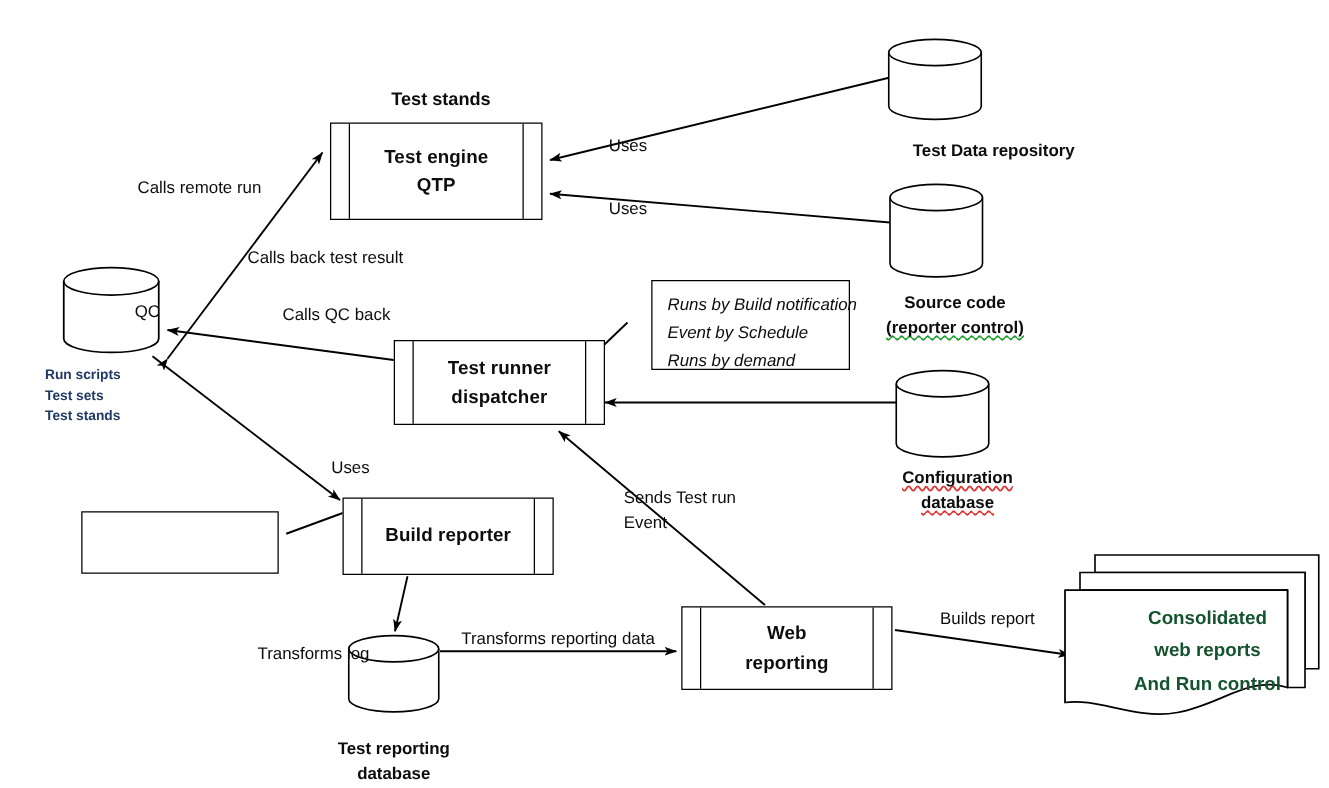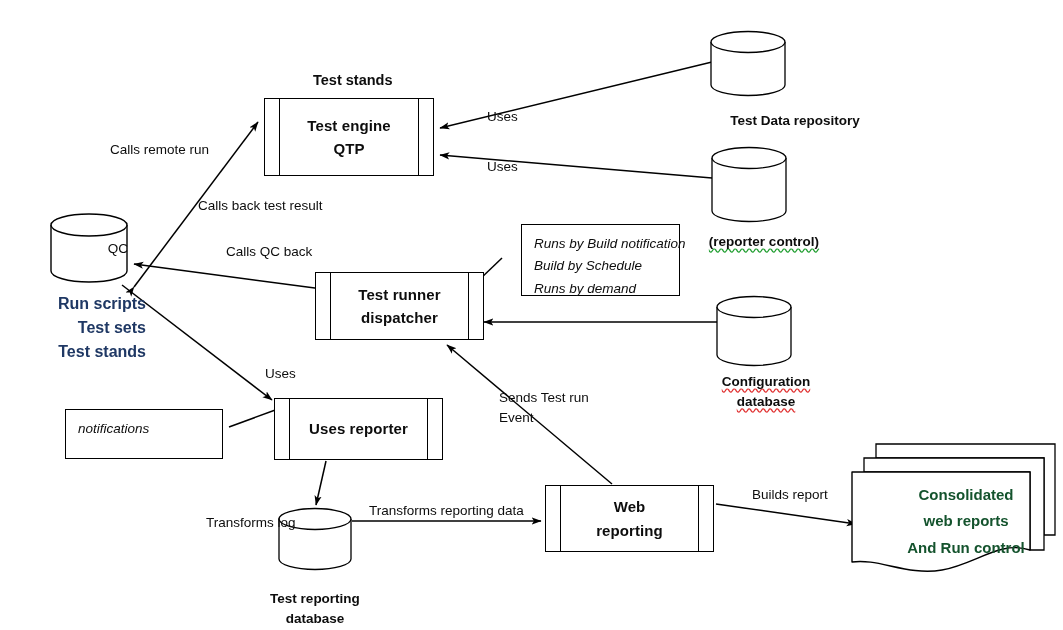--- a/index.html
+++ b/index.html
@@ -85,22 +85,22 @@
     font-size: 13.5px;
     color: #0d0d0d;
     white-space: nowrap;
     line-height: 1.45;
   }
   .cap.bold { font-weight: bold; }
   .cap.center { text-align: center; }
   .cap.blue {
     color: #1f3864;
     font-weight: bold;
-    font-size: 16px;
-    text-align: right;
+    font-size: 11px;
+    text-align: left;
     line-height: 1.5;
   }
   
   .sq-red {
     text-decoration: underline wavy #e03030;
     text-decoration-skip-ink: none;
     text-underline-offset: 2px;
   }
   .sq-green {
     text-decoration: underline wavy #1f9d2f;
@@ -172,21 +172,21 @@
 
   <div class="proc" style="left:315px; top:272px; width:169px; height:68px;">
     <div class="lbl">
       <div>Test runner</div>
       <div>dispatcher</div>
     </div>
   </div>
 
   <div class="proc" style="left:274px; top:398px; width:169px; height:62px;">
     <div class="lbl">
-      <div>Uses reporter</div>
+      <div>Build reporter</div>
     </div>
   </div>
 
   <div class="proc" style="left:545px; top:485px; width:169px; height:67px;">
     <div class="lbl">
       <div>Web</div>
       <div>reporting</div>
     </div>
   </div>
 
@@ -212,20 +212,21 @@
   </div>
   <div class="cap bold center" style="left:690px; top:111px; width:210px;">Test Data repository</div>
 
   <div class="cyl" style="left:711px; top:147px; width:76px; height:76px;">
     <svg width="76" height="76" viewBox="0 0 76 76">
       <path d="M1,11 L1,64 A37,10.5 0 0 0 75,64 L75,11" fill="#fff" stroke="#000" stroke-width="1.3"></path>
       <ellipse cx="38" cy="11" rx="37" ry="10.5" fill="#fff" stroke="#000" stroke-width="1.3"></ellipse>
     </svg>
   </div>
   <div class="cap bold center" style="left:684px; top:232px; width:160px;">
+    <div>Source code</div>
     <div class="sq-green">(reporter control)</div>
   </div>
 
   <div class="cyl" style="left:716px; top:296px; width:76px; height:71px;">
     <svg width="76" height="71" viewBox="0 0 76 71">
       <path d="M1,11 L1,59 A37,10.5 0 0 0 75,59 L75,11" fill="#fff" stroke="#000" stroke-width="1.3"></path>
       <ellipse cx="38" cy="11" rx="37" ry="10.5" fill="#fff" stroke="#000" stroke-width="1.3"></ellipse>
     </svg>
   </div>
   <div class="cap bold center" style="left:686px; top:372px; width:160px;">
@@ -257,26 +258,25 @@
     </svg>
     <div class="doc-text">
       <div>Consolidated</div>
       <div>web reports</div>
       <div>And Run control</div>
     </div>
   </div>
 
   <div class="note" style="left:501px; top:224px; width:159px; height:72px;margin-left:20px;">
     <div>Runs by Build notification</div>
-    <div>Build by Schedule</div>
+    <div>Event by Schedule</div>
     <div>Runs by demand</div>
   </div>
 
   <div class="note" style="left:65px; top:409px; width:158px; height:50px;">
-    <div>notifications</div>
   </div>
 
   <div class="cap" style="left:110px; top:140px;">Calls remote run</div>
 
   <div class="cap" style="left:198px; top:196px;">Calls back test result</div>
 
   <div class="cap" style="left:226px; top:242px;">Calls QC back</div>
 
   <div class="cap" style="left:487px; top:107px;">Uses</div>
 

